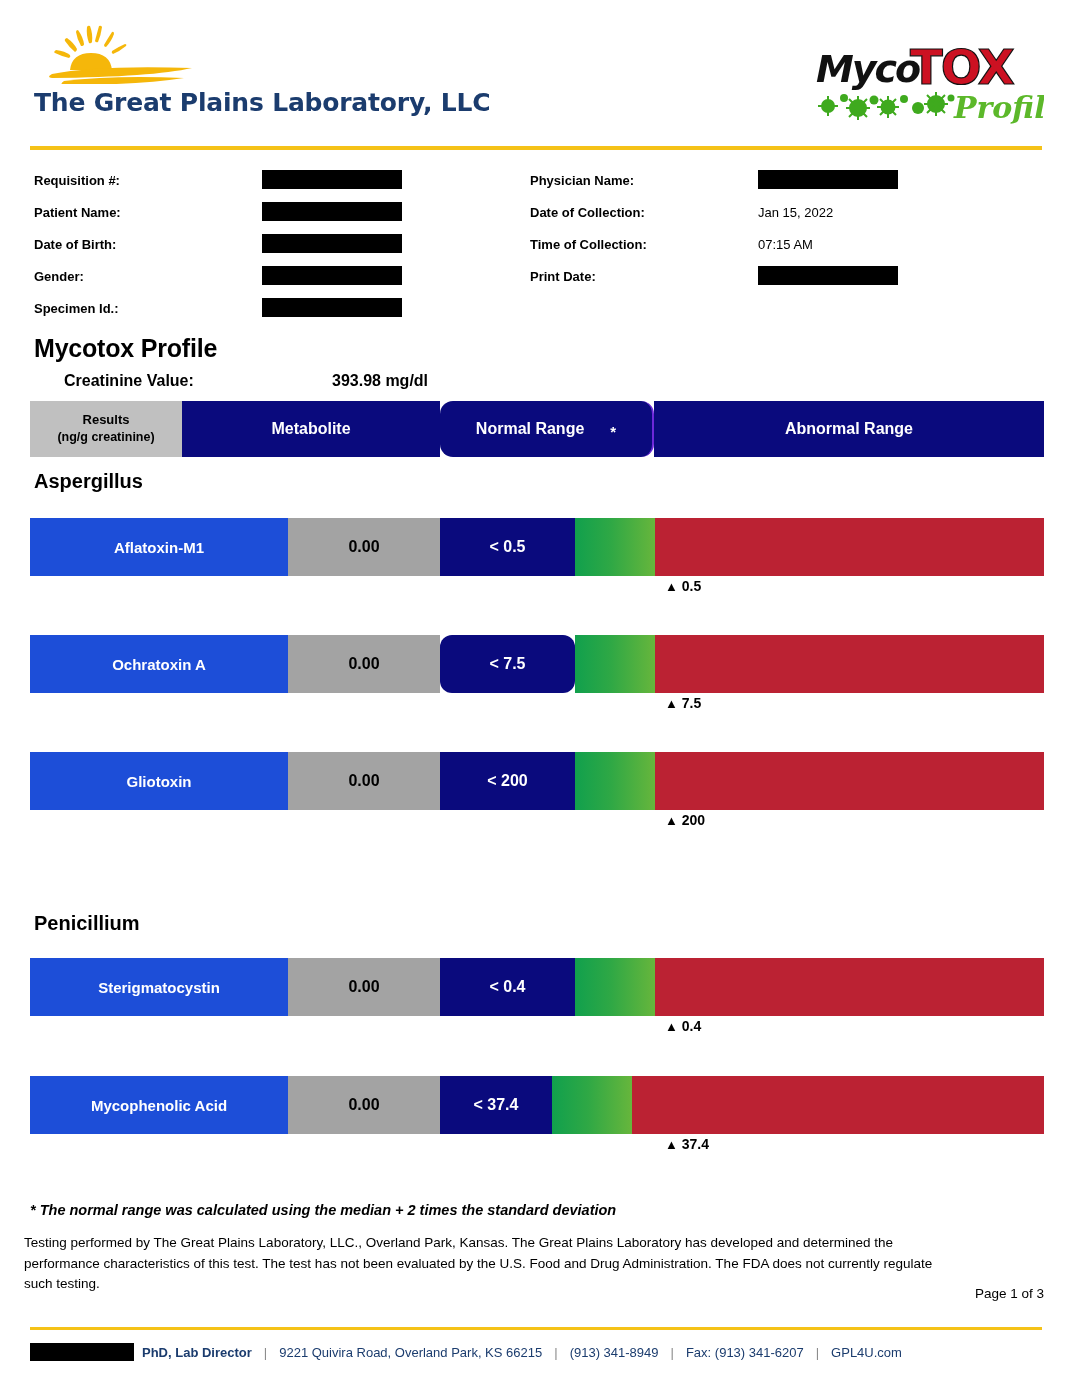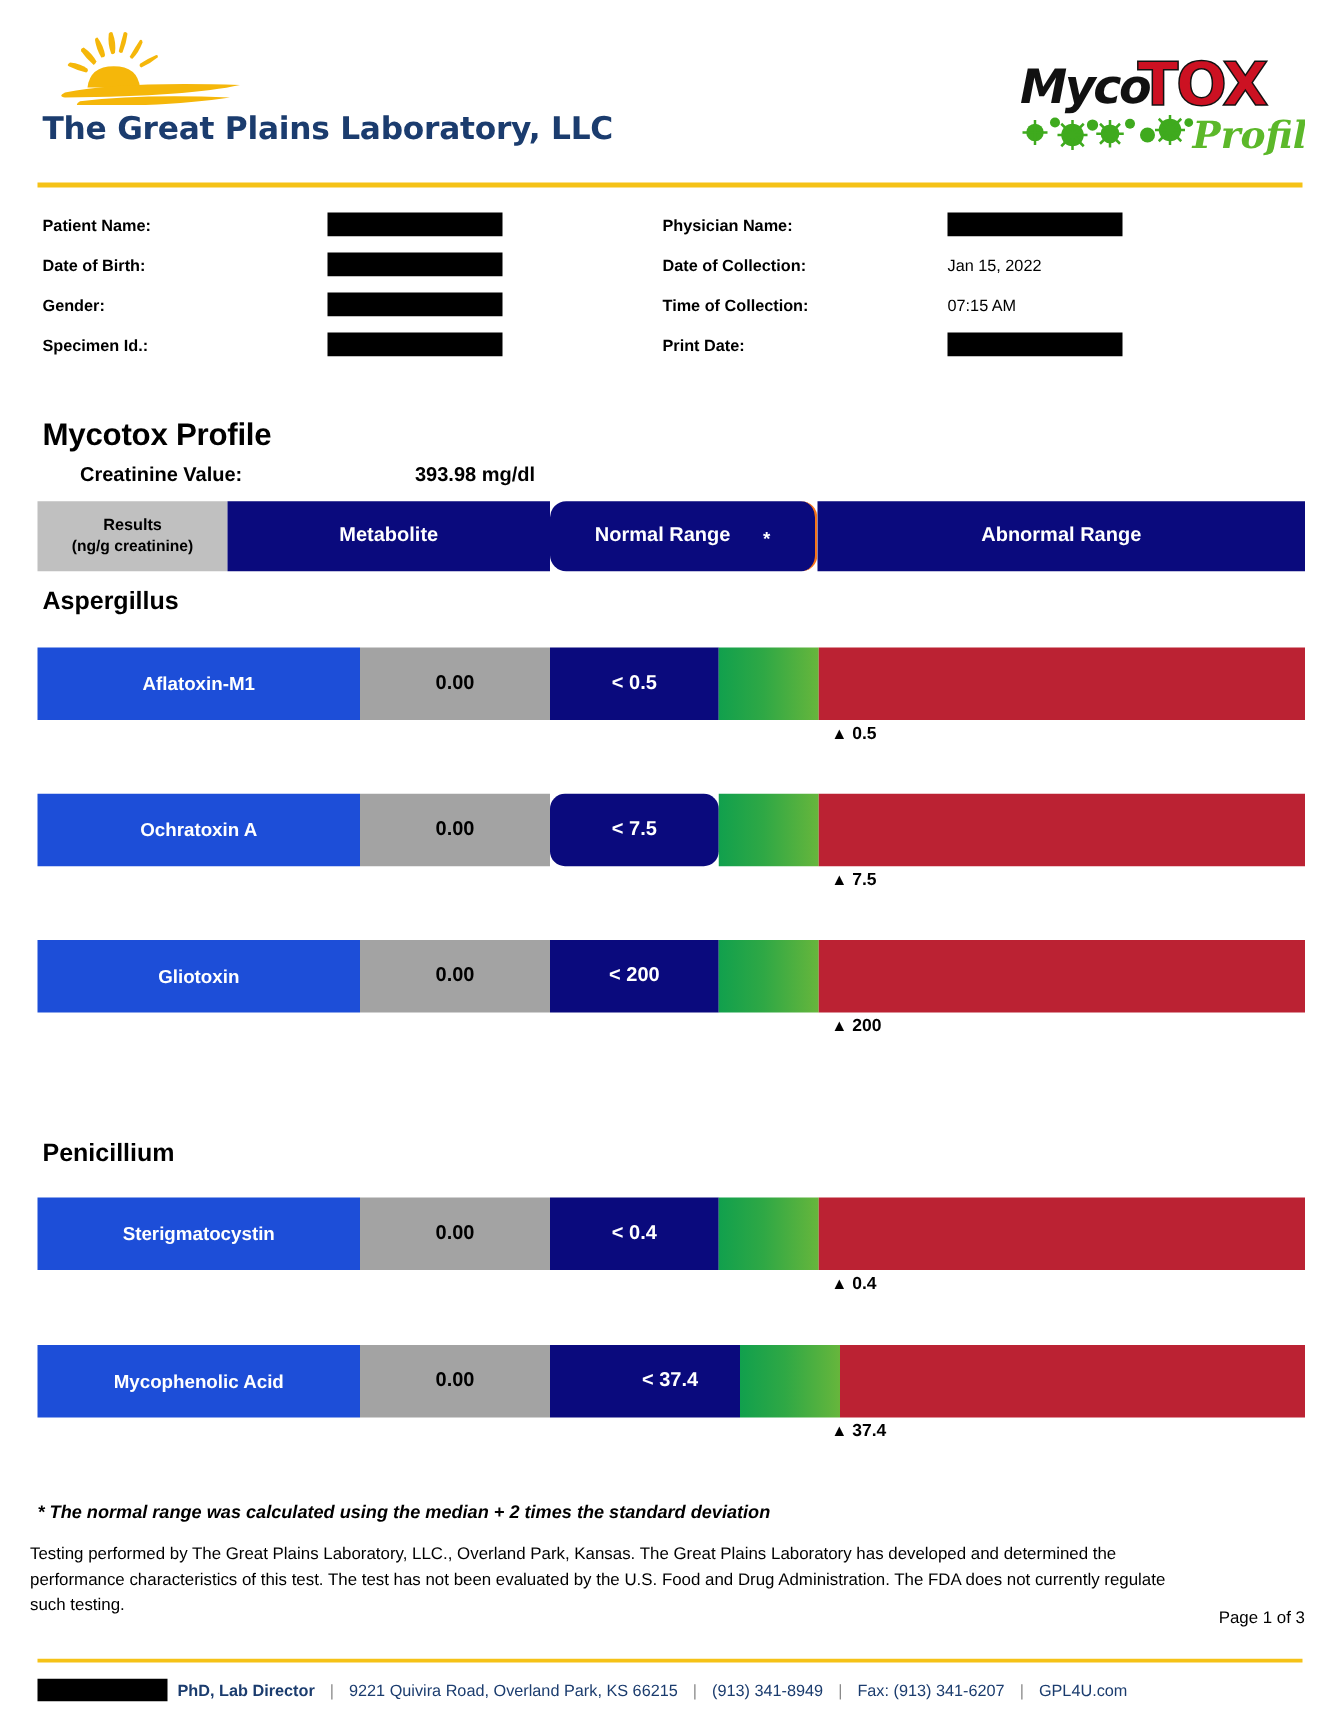--- a/index.html
+++ b/index.html
@@ -154,21 +154,21 @@
     background: #c0c0c0;
     color: #000;
     font-size: 13px;
     font-weight: bold;
     line-height: 1.3;
     flex-direction: column;
   }
   .th-results .sub { font-size: 12.5px; }
   .th-normal {
     width: 214px;
-    border-right: 2px solid #f97316;
+    border-right: 2px solid #6d28d9;
     position: relative;
     border-radius: 13px;
   }
   .th-normal .asterisk {
     font-size: 15px;
     margin-left: 26px;
     position: relative;
     top: 2px;
   }
   .th-abnormal { flex: 1; }
@@ -351,20 +351,24 @@
     </g>
   </svg>
 
   <div class="gold-rule"></div>
 </div>
 
 <div class="patient-info">
 
   <div class="pi-col-left">
     <div class="pi-row">
+      <span class="pi-label">Requisition #:</span>
+      <span class="redacted"></span>
+    </div>
+    <div class="pi-row">
       <span class="pi-label">Patient Name:</span>
       <span class="redacted"></span>
     </div>
     <div class="pi-row">
       <span class="pi-label">Date of Birth:</span>
       <span class="redacted"></span>
     </div>
     <div class="pi-row">
       <span class="pi-label">Gender:</span>
       <span class="redacted"></span>
@@ -455,21 +459,21 @@
         <div class="cell-normal" style="width: 135px;">&lt; 0.4</div>
         <div class="cell-green" style="width: 80px;"></div>
         <div class="cell-red"></div>
       </div>
       <div class="marker" style="left: 635px;"><span class="tri">▲</span><span> 0.4</span></div>
     </div>
     <div class="metab-row" style="top: 1076px;">
       <div class="bar-track">
         <div class="cell-name">Mycophenolic Acid</div>
         <div class="cell-result">0.00</div>
-        <div class="cell-normal" style="width: 112px; padding-left: 40px;">&lt; 37.4</div>
+        <div class="cell-normal" style="width: 112px;">&lt; 37.4</div>
         <div class="cell-green" style="width: 80px;"></div>
         <div class="cell-red"></div>
       </div>
       <div class="marker" style="left: 635px;"><span class="tri">▲</span><span> 37.4</span></div>
     </div>
   </div>
 
 <div class="footnote-star">* The normal range was calculated using the median + 2 times the standard deviation</div>
 <div class="disclaimer">Testing performed by The Great Plains Laboratory, LLC., Overland Park, Kansas. The Great Plains Laboratory has developed and determined the performance characteristics of this test. The test has not been evaluated by the U.S. Food and Drug Administration. The FDA does not currently regulate such testing.</div>
 <div class="page-num">Page 1 of 3</div>

